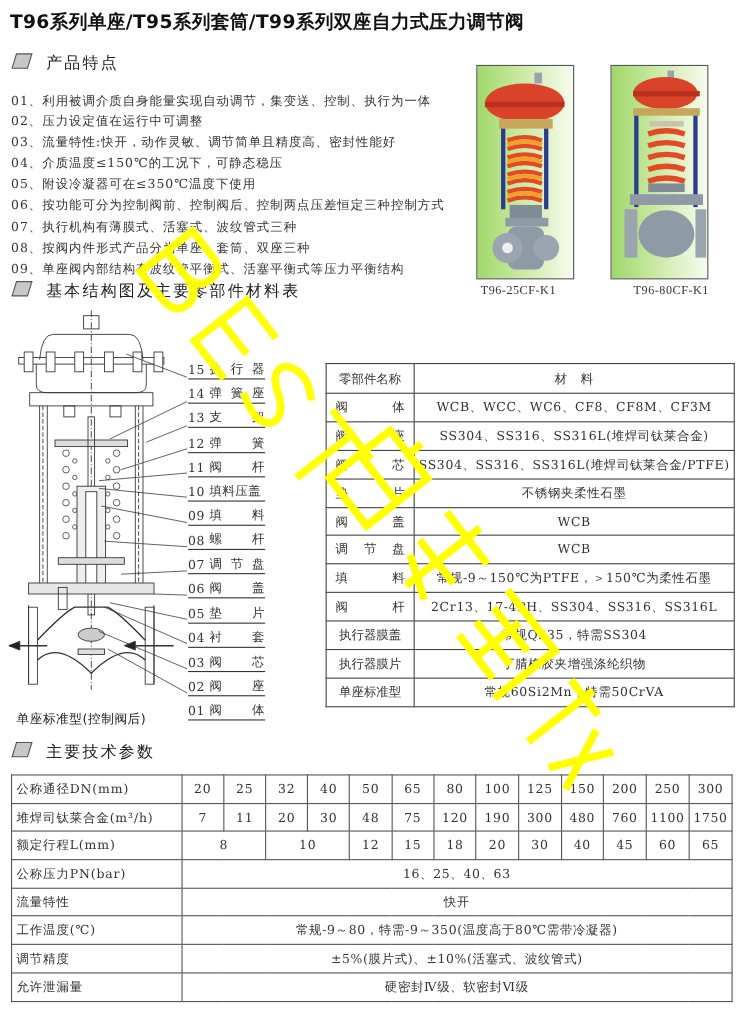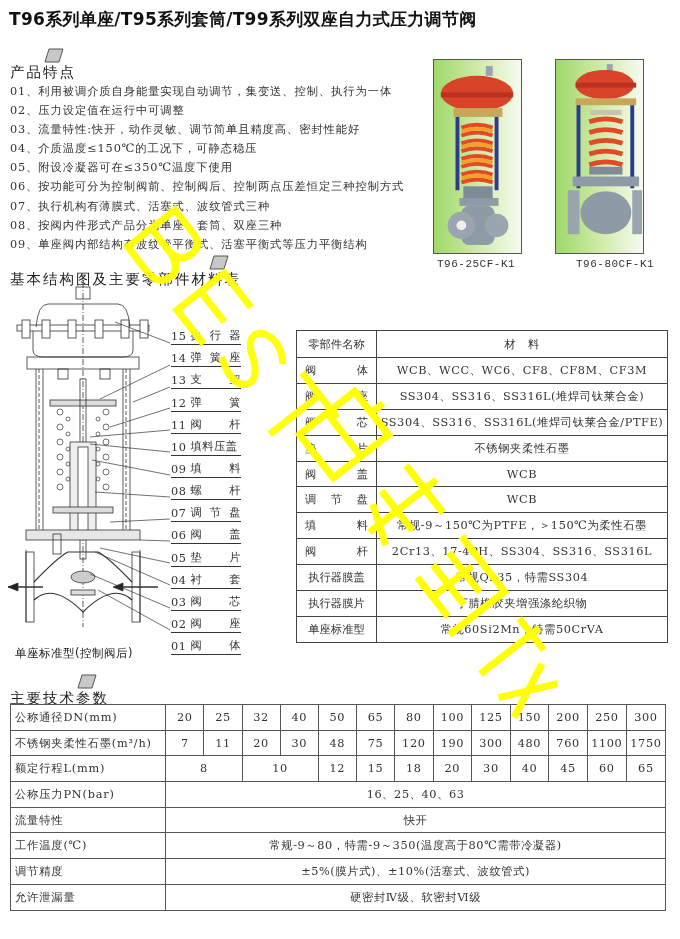--- a/index.html
+++ b/index.html
@@ -1,30 +1,30 @@
 <!DOCTYPE html>
 <html><head>
 <meta charset="utf-8">
 <style>
   * { box-sizing: border-box; margin: 0; padding: 0; }
   html, body { width: 680px; height: 939px; background: #ffffff; overflow: hidden; }
   body { position: relative; font-family: "DejaVu Serif", "Liberation Serif", serif; color: #333; }
 
   .title { position: absolute; left: 9px; top: 8px; font-family: "DejaVu Sans", "Liberation Sans", sans-serif; font-weight: bold; font-size: 17px; color: #111; letter-spacing: 0.3px; }
 
-  .sec-head { position: absolute; left: 10px; display: flex; align-items: flex-end; font-family: "DejaVu Sans", "Liberation Sans", sans-serif; font-size: 14.5px; color: #222; letter-spacing: 2px; flex-direction: column; }
+  .sec-head { position: absolute; left: 10px; display: flex; align-items: flex-start; font-family: "DejaVu Sans", "Liberation Sans", sans-serif; font-size: 14.5px; color: #222; letter-spacing: 2px; }
   .sec-icon { width: 20px; height: 15px; margin-right: 12px; position: relative; }
   .sec-icon svg { width: 20px; height: 15px; display: block; }
 
   .features { position: absolute; left: 10px; top: 82px; font-size: 11.3px; color: #333; line-height: 19.1px; letter-spacing: 0.9px; }
   .features div { white-space: nowrap; }
 
   .photo { position: absolute; top: 59px; width: 89px; height: 195px; border: 1px solid #555; background: linear-gradient(90deg, #9fd86a 0%, #cfeaa8 50%, #f7fbf0 100%); overflow: hidden; }
   .photo svg { width: 100%; height: 100%; display: block; }
-  .photo-cap { position: absolute; top: 258px; font-family: Liberation Mono, monospace; font-size: 11px; color: #333; letter-spacing: 0.5px; }
+  .photo-cap { position: absolute; top: 258px; font-family: Liberation Serif, serif; font-size: 11px; color: #333; letter-spacing: 0.5px; }
 
   .drawing { position: absolute; left: 8px; top: 282px; width: 150px; height: 350px; }
   .drawing svg { width: 100%; height: 100%; display: block; }
   .leaders { position: absolute; left: 0; top: 282px; width: 250px; height: 360px; pointer-events: none; }
 
   .part-labels { position: absolute; left: 171px; top: 323px; width: 70px; }
   .part-label { height: 22.15px; border-bottom: 1px solid #333; font-size: 11.3px; color: #333; display: flex; justify-content: space-between; align-items: flex-end; padding-bottom: 1px; letter-spacing: 0.5px; }
   .part-label .num { margin-right: 4px; }
   .part-label .nm { flex: 1; display: flex; justify-content: space-between; }
 
@@ -435,21 +435,21 @@
         <td class="num">65</td>
     <td class="num">80</td>
         <td class="num">100</td>
     <td class="num">125</td>
         <td class="num">150</td>
     <td class="num">200</td>
         <td class="num">250</td>
     <td class="num">300</td>
   </tr>
   <tr>
-    <td class="lbl">不锈钢夹柔性石墨(m³/h)</td>
+    <td class="lbl">堆焊司钛莱合金(m³/h)</td>
     <td class="num">7</td>
         <td class="num">11</td>
     <td class="num">20</td>
         <td class="num">30</td>
     <td class="num">48</td>
         <td class="num">75</td>
     <td class="num">120</td>
         <td class="num">190</td>
     <td class="num">300</td>
         <td class="num">480</td>

